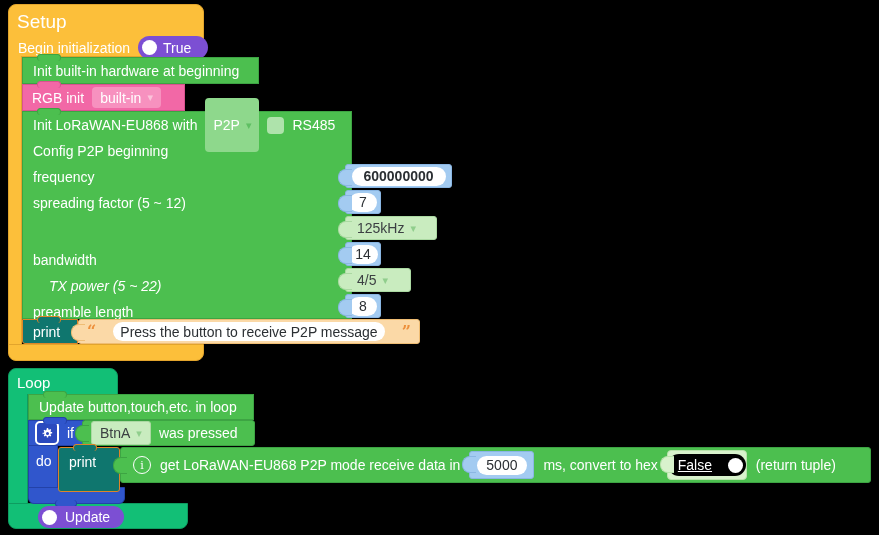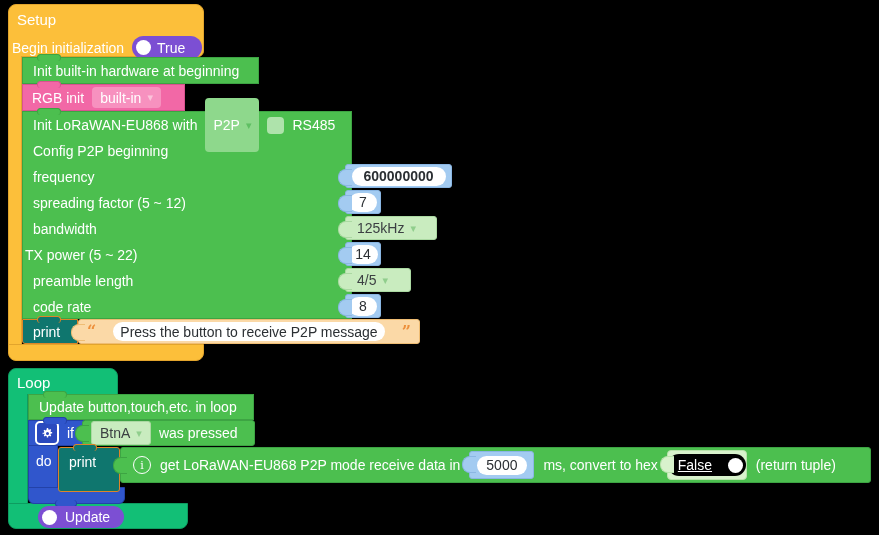--- a/index.html
+++ b/index.html
@@ -45,22 +45,22 @@
   .inline-dd .ddarrow{color:#5FBF63;}
   .ddlite .ddarrow{color:#90CE8C;}
   .lbl{white-space:nowrap;}
 </style>
 </head>
 <body>
 
 <div id="workspace">
 
   <div class="blk orange" style="left:8px;top:4px;width:196px;height:53px;border-radius:8px 8px 6px 0;">
-    <div class="abs lbl" style="left:8px;top:6px;font-size:15px;">Setup</div>
-    <div class="abs row" style="left:3px;top:31px;gap:8px;">
+    <div class="abs lbl" style="left:8px;top:6px;font-size:19px;">Setup</div>
+    <div class="abs row" style="left:9px;top:31px;gap:8px;">
       <span class="lbl">Begin initialization</span>
       <span class="pill purple-pill" style="width:62px;height:23px;padding:0 4px;gap:6px;">
         <span class="knob"></span>
         <span>True</span>
       </span>
     </div>
   </div>
   <div class="blk orange" style="left:8px;top:56px;width:14px;height:289px;border-top:none;border-bottom:none;"></div>
   <div class="blk orange" style="left:8px;top:344px;width:196px;height:17px;border-radius:0 0 8px 8px;"></div>
 
@@ -91,24 +91,24 @@
     </div>
     <div class="row" style="height:26px;padding-left:10px;">
       <span class="lbl">Config P2P beginning</span>
     </div>
     <div class="row" style="height:26px;padding-left:10px;">
       <span class="lbl">frequency</span>
     </div>
     <div class="row" style="height:26px;padding-left:10px;">
       <span class="lbl">spreading factor (5 ~ 12)</span>
     </div>
-    <div class="row" style="height:26px;padding-left:10px;">
+    <div class="row" style="height:26px;padding-left:10px;margin-top:31px;">
       <span class="lbl">bandwidth</span>
     </div>
-    <div class="row" style="height:26px;padding-left:2px;">
+    <div class="row" style="height:26px;padding-left:26px;font-style:italic;">
       <span class="lbl">TX power (5 ~ 22)</span>
     </div>
     <div class="row" style="height:26px;padding-left:10px;">
       <span class="lbl">preamble length</span>
     </div>
     <div class="row" style="height:26px;padding-left:10px;">
       <span class="lbl">code rate</span>
     </div>
   </div>
 

